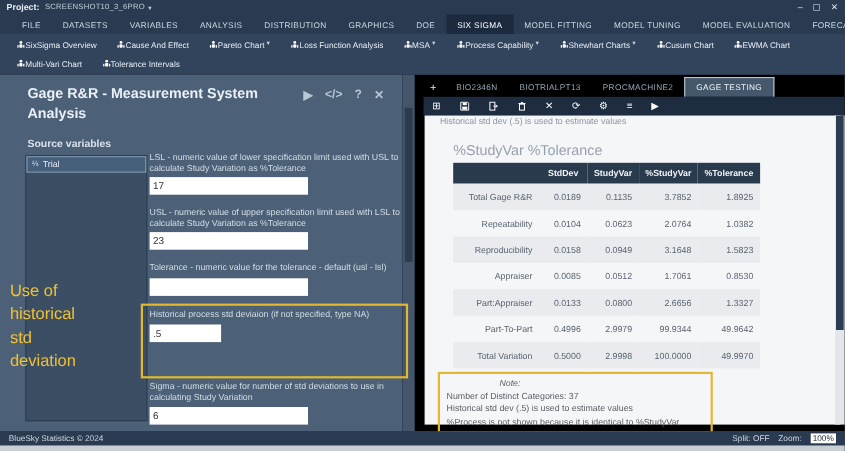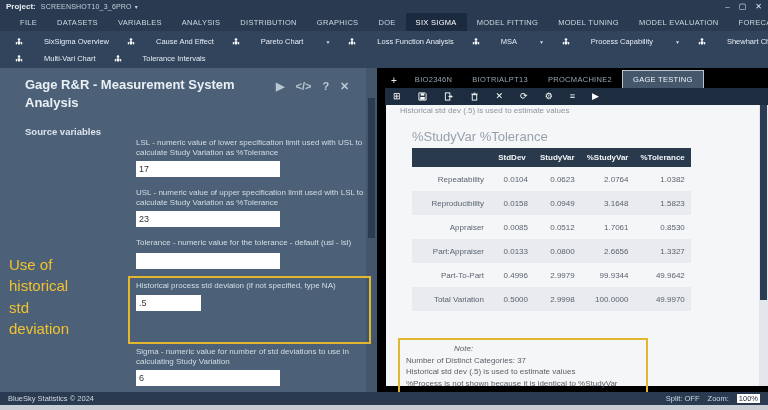--- a/index.html
+++ b/index.html
@@ -19,21 +19,21 @@
   
   .menubar { position:absolute; top:13px; left:0; right:0; height:18px; background:#2a3a50;
              display:flex; align-items:stretch; padding-left:10px; }
   .menu-item { color:#cdd8e3; font-size:7.5px; letter-spacing:.3px; display:flex; align-items:center;
                padding:0 10px; white-space:nowrap; }
   .menu-item.active { background:#1b2a3f; color:#ffffff; }
 
   
   .ribbon { position:absolute; top:31px; left:0; right:0; height:37px; background:#32435c; padding:2px 0 0 6px; }
   .ribbon-row { display:flex; align-items:center; height:17px; }
-  .ribbon-item { display:flex; align-items:center; gap:21px; color:#e6edf4; font-size:7.5px;
+  .ribbon-item { display:flex; gap:0; color:#e6edf4; font-size:7.5px;
                  padding:0 9px; white-space:nowrap; }
   .ribbon-item svg { width:8px; height:8px; }
   .ribbon-item .caret { font-size:5px; color:#cdd8e3; margin-left:1px; }
 
   
   .main { position:absolute; top:68px; left:0; right:0; height:324px; background:#000000; }
 
   
   .dialog { position:absolute; left:0; top:0; width:366px; height:324px; background:#4c6177; }
   .dialog-title { position:absolute; left:25px; top:8px; width:245px; color:#eaf0f6; font-size:13px;
@@ -247,20 +247,26 @@
 
     <div class="dialog">
       <div class="dialog-title">Gage R&amp;R - Measurement System Analysis</div>
       <div class="dialog-icons">
         <span>▶</span>
         <span>&lt;/&gt;</span>
         <span>?</span>
         <span>✕</span>
       </div>
       <div class="src-label">Source variables</div>
+      <div class="listbox">
+        <div class="list-item">
+          <span class="var-ico">⅔</span>
+          <span>Trial</span>
+        </div>
+      </div>
       <div class="annotation">Use of historical std deviation</div>
 
       <div class="f-label" style="top:70px">LSL - numeric value of lower specification limit used with USL to calculate Study Variation as %Tolerance</div>
       <input class="f-input" style="top: 93px;" value="17">
       <div class="f-label" style="top:120px">USL - numeric value of upper specification limit used with LSL to calculate Study Variation as %Tolerance</div>
       <input class="f-input" style="top: 143px;" value="23">
       <div class="f-label" style="top:170px">Tolerance - numeric value for the tolerance - default (usl - lsl)</div>
       <input class="f-input" style="top: 185px;" value="">
 
       <div class="hl-box"></div>
@@ -325,20 +331,27 @@
           <thead>
               <tr>
                 <th></th>
                 <th>StdDev</th>
                 <th>StudyVar</th>
                 <th>%StudyVar</th>
                 <th>%Tolerance</th>
               </tr>
             </thead>
             <tbody>
+              <tr class="alt">
+                <td>Total Gage R&amp;R</td>
+                <td>0.0189</td>
+                <td>0.1135</td>
+                <td>3.7852</td>
+                <td>1.8925</td>
+              </tr>
               <tr class="">
                 <td>Repeatability</td>
                 <td>0.0104</td>
                 <td>0.0623</td>
                 <td>2.0764</td>
                 <td>1.0382</td>
               </tr>
               <tr class="alt">
                 <td>Reproducibility</td>
                 <td>0.0158</td>

